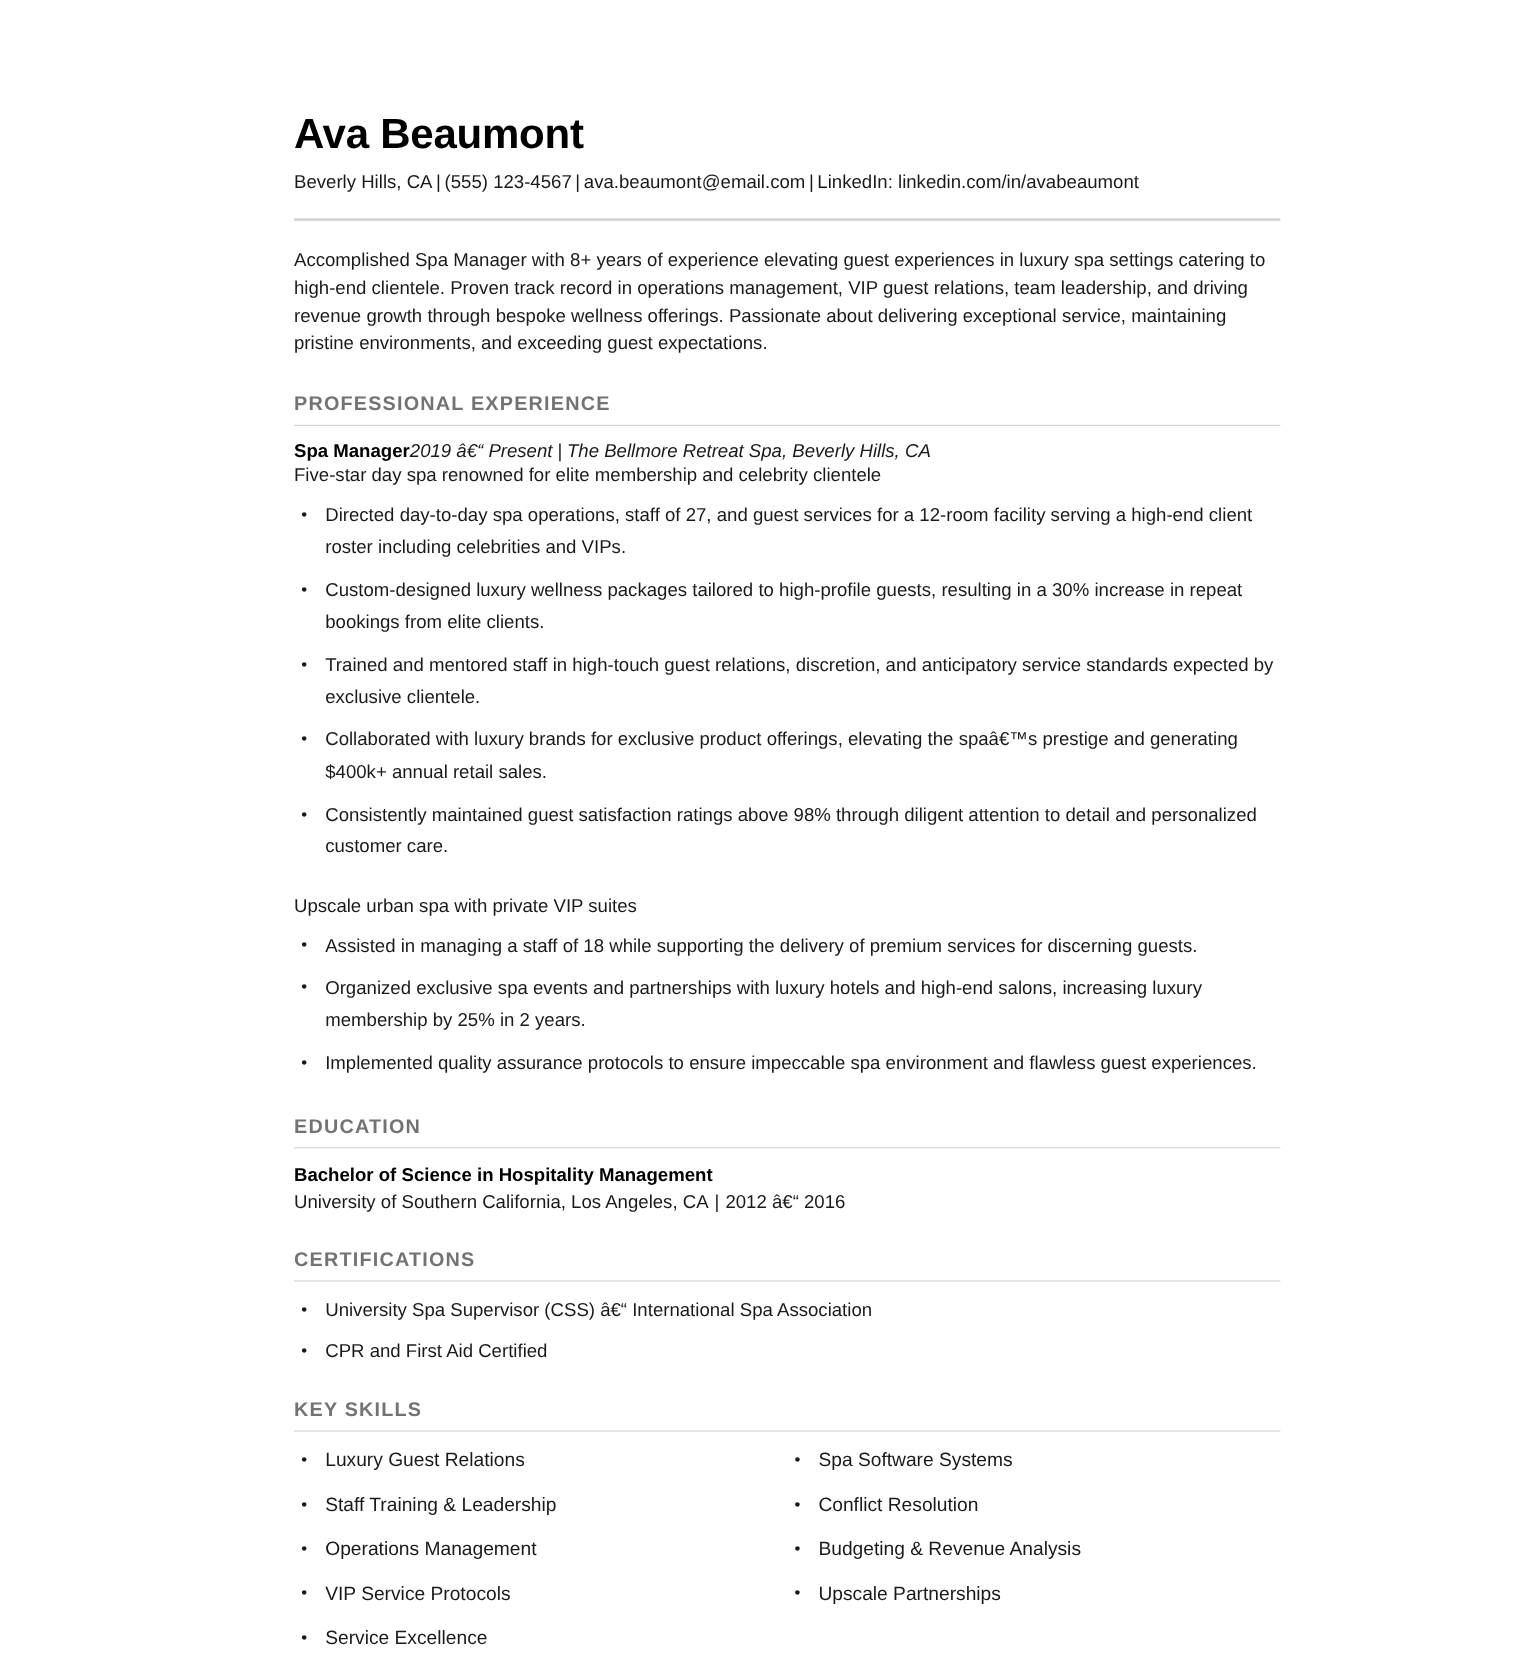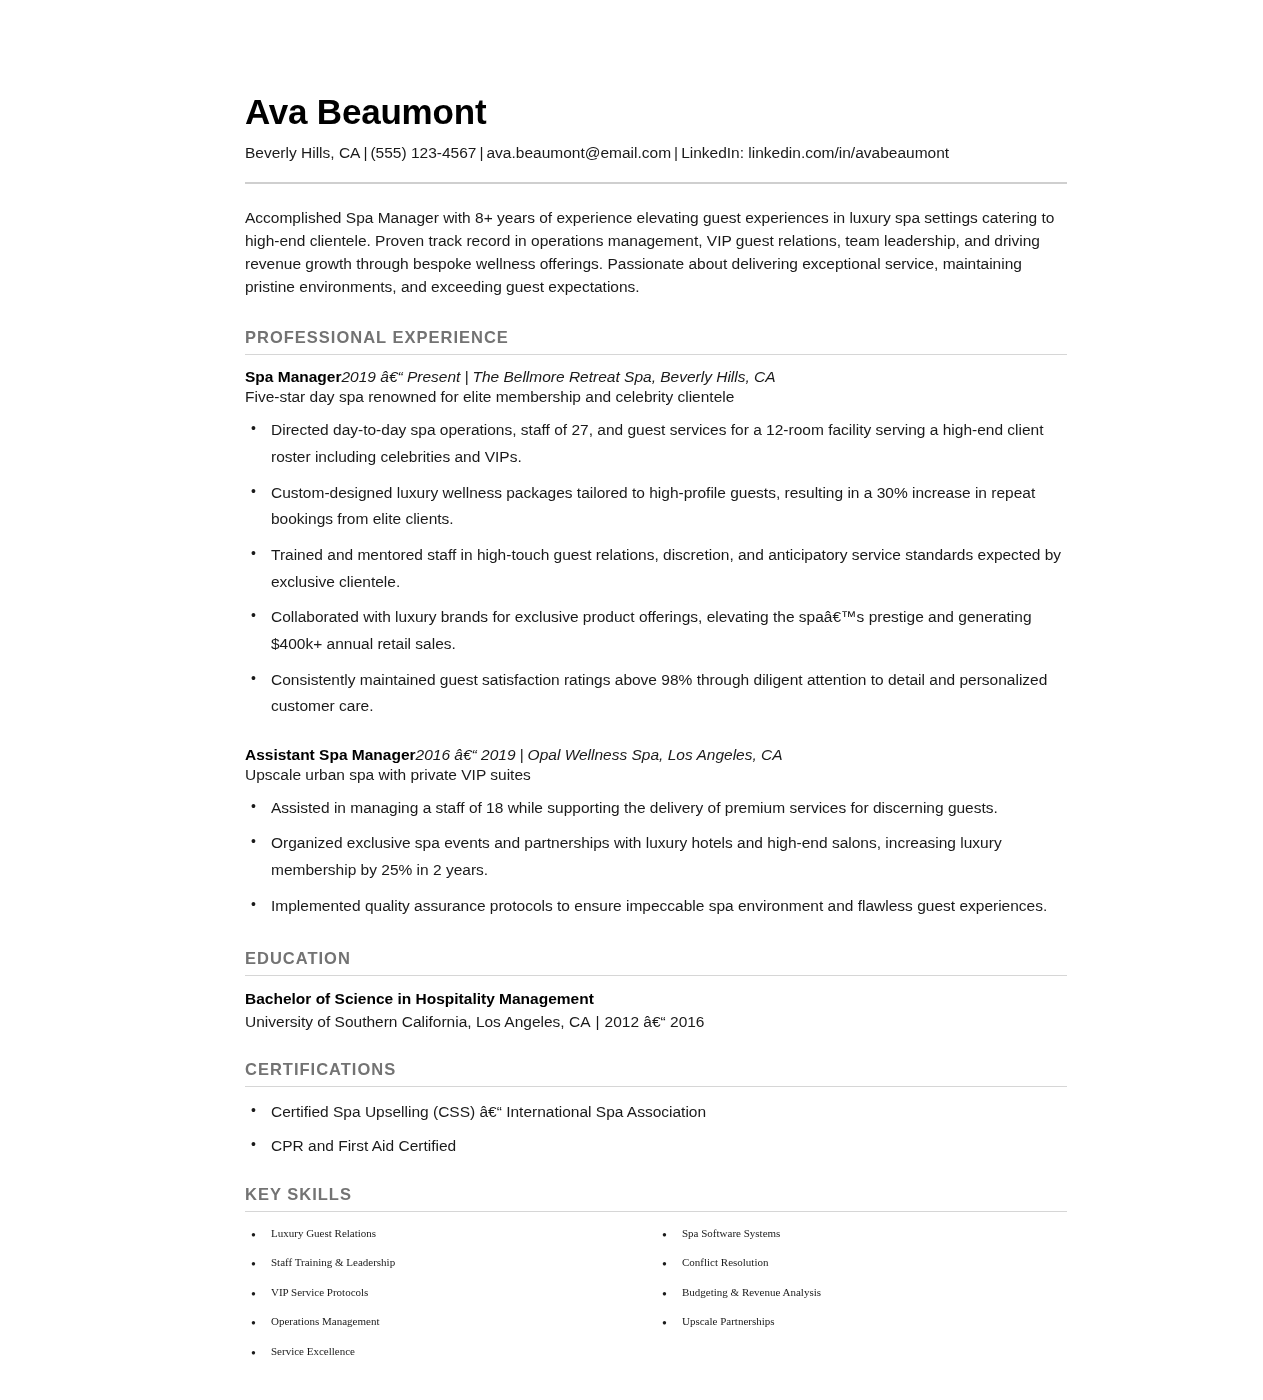--- a/index.html
+++ b/index.html
@@ -184,25 +184,24 @@
   }
   .skills-col {
     width: 50%;
     list-style: none;
     margin: 0;
     padding: 0;
   }
   .skills-col li {
     position: relative;
     padding-left: 26px;
-    font-size: 11px;
+    font-size: 16px;
     line-height: 1.5;
     margin-bottom: 13px;
     color: #1a1a1a;
-    font-family: Liberation Serif, serif;
   }
   .skills-col li:last-child { margin-bottom: 0; }
   .skills-col li::before {
     content: "\2022";
     position: absolute;
     left: 6px;
     top: 0;
     font-size: 14px;
     line-height: 1.5;
     color: #1a1a1a;
@@ -237,24 +236,20 @@
         <ul class="bullets">
           <li>Directed day-to-day spa operations, staff of 27, and guest services for a 12-room facility serving a high-end client roster including celebrities and VIPs.</li>
           <li>Custom-designed luxury wellness packages tailored to high-profile guests, resulting in a 30% increase in repeat bookings from elite clients.</li>
           <li>Trained and mentored staff in high-touch guest relations, discretion, and anticipatory service standards expected by exclusive clientele.</li>
           <li>Collaborated with luxury brands for exclusive product offerings, elevating the spaâ€™s prestige and generating $400k+ annual retail sales.</li>
           <li>Consistently maintained guest satisfaction ratings above 98% through diligent attention to detail and personalized customer care.</li>
         </ul>
       </div>
 
       <div class="job">
-        <div class="job-head">
-          <span class="job-title">Assistant Spa Manager</span>
-          <span class="job-meta"><span>2016 â€“ 2019</span><span class="sep">|</span><span>Opal Wellness Spa, Los Angeles, CA</span></span>
-        </div>
         <div class="job-sub">Upscale urban spa with private VIP suites</div>
         <ul class="bullets">
           <li>Assisted in managing a staff of 18 while supporting the delivery of premium services for discerning guests.</li>
           <li>Organized exclusive spa events and partnerships with luxury hotels and high-end salons, increasing luxury membership by 25% in 2 years.</li>
           <li>Implemented quality assurance protocols to ensure impeccable spa environment and flawless guest experiences.</li>
         </ul>
       </div>
     </div>
 
     <div class="section">
@@ -263,34 +258,34 @@
       <div>
         <div class="edu-degree">Bachelor of Science in Hospitality Management</div>
         <div class="edu-line"><span>University of Southern California, Los Angeles, CA</span><span class="sep">|</span><span>2012 â€“ 2016</span></div>
       </div>
     </div>
 
     <div class="section tight">
       <div class="section-title">CERTIFICATIONS</div>
       <hr class="section-rule">
       <ul class="certs">
-        <li>Certified Spa Upselling (CSS) â€“ International Spa Association</li>
+        <li>University Spa Supervisor (CSS) â€“ International Spa Association</li>
         <li>CPR and First Aid Certified</li>
       </ul>
     </div>
 
     <div class="section tight">
       <div class="section-title">KEY SKILLS</div>
       <hr class="section-rule">
       <div class="skills-grid">
         <ul class="skills-col">
           <li>Luxury Guest Relations</li>
           <li>Staff Training &amp; Leadership</li>
+          <li>Operations Management</li>
           <li>VIP Service Protocols</li>
-          <li>Operations Management</li>
           <li>Service Excellence</li>
         </ul>
         <ul class="skills-col">
           <li>Spa Software Systems</li>
           <li>Conflict Resolution</li>
           <li>Budgeting &amp; Revenue Analysis</li>
           <li>Upscale Partnerships</li>
         </ul>
       </div>
     </div>

